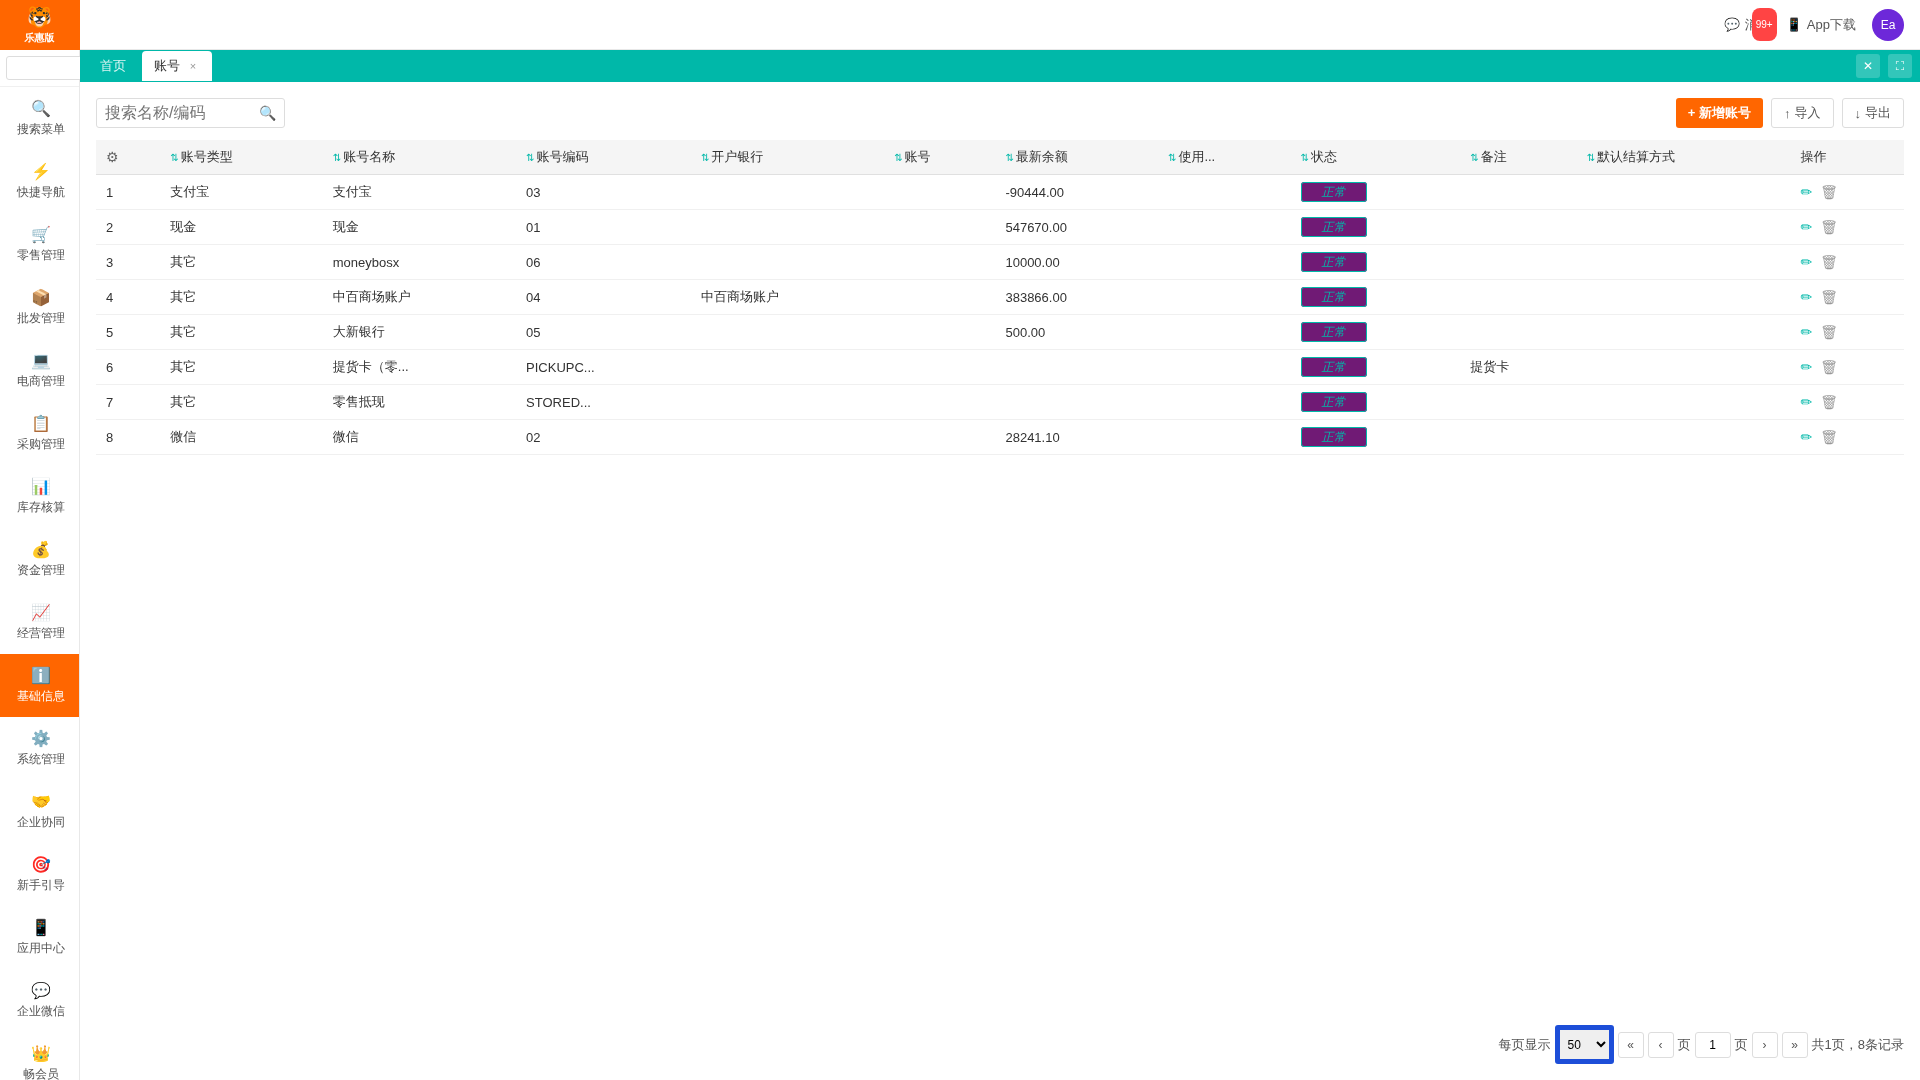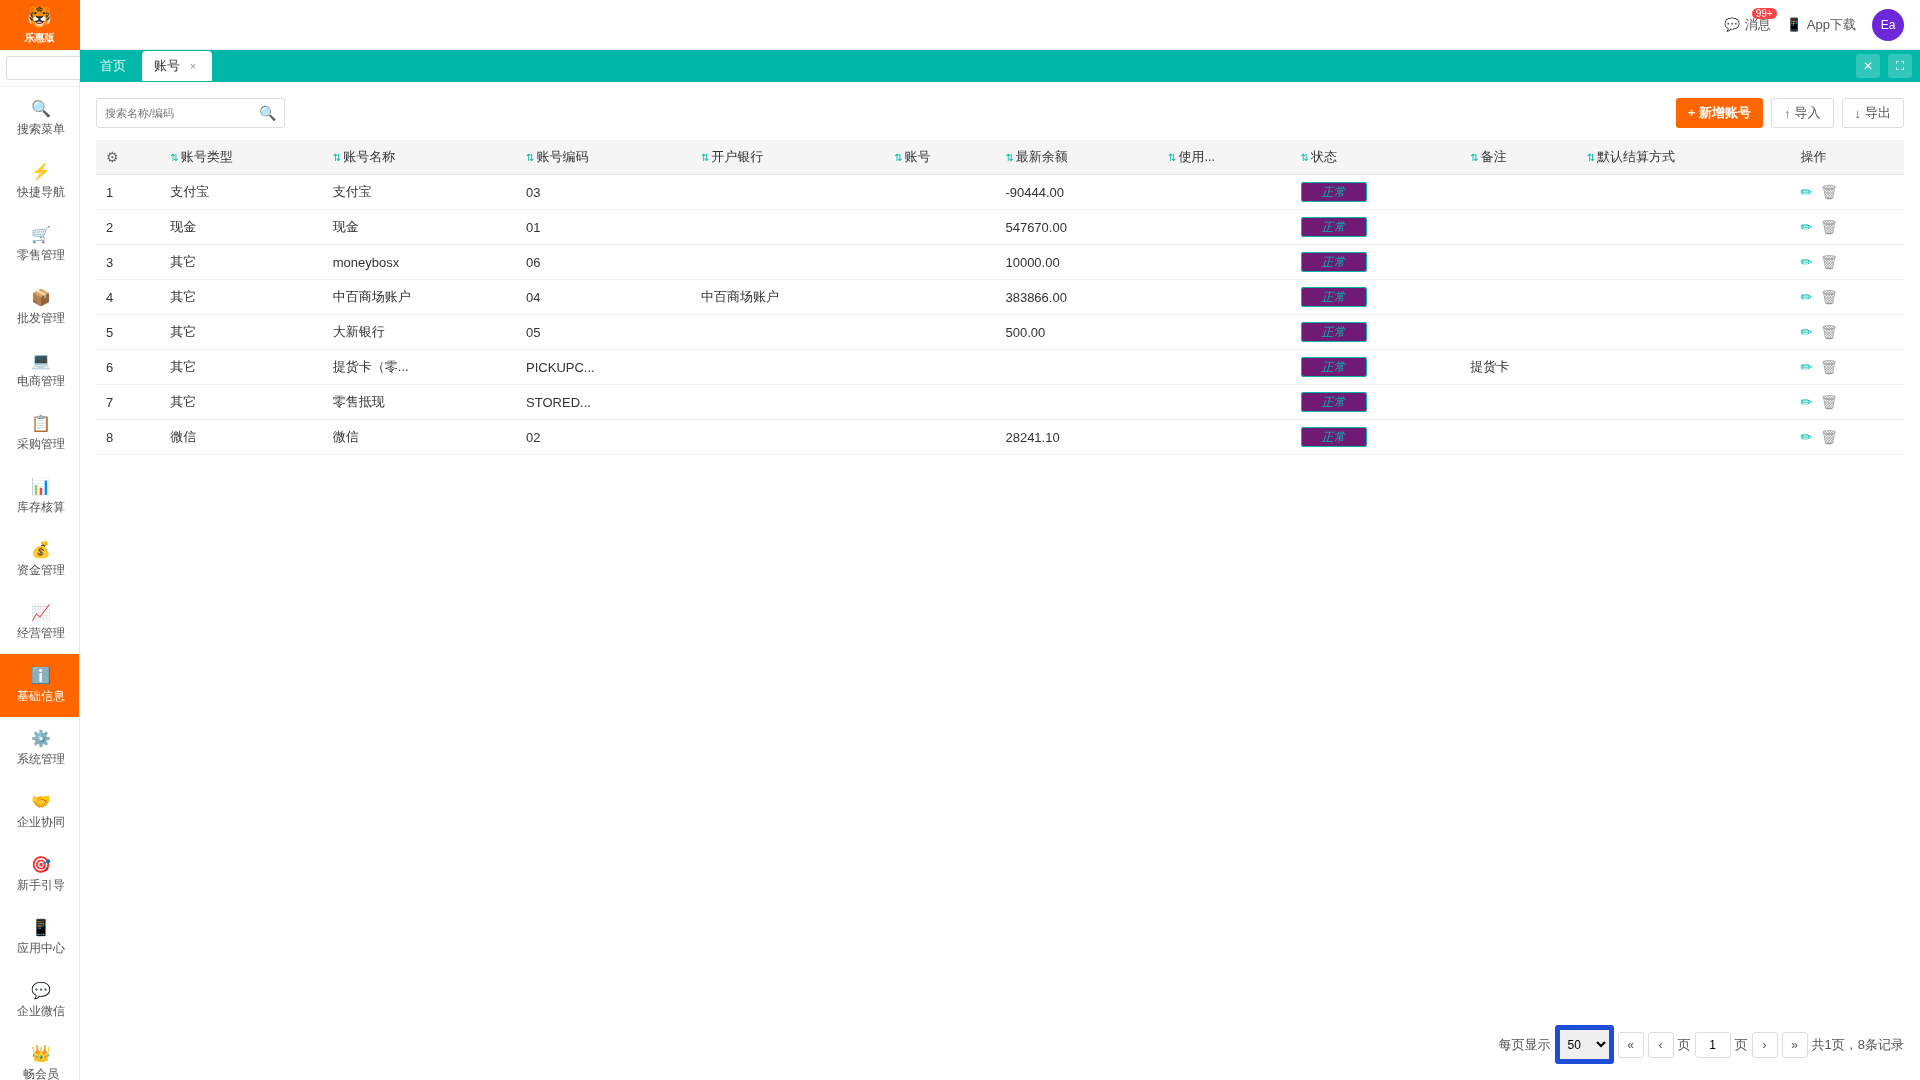--- a/index.html
+++ b/index.html
@@ -100,21 +100,21 @@
       flex-shrink: 0;
     }
     .topbar-left { display: flex; align-items: center; gap: 8px; }
     .topbar-right { display: flex; align-items: center; gap: 16px; }
     .topbar-msg {
       display: flex; align-items: center; gap: 4px; cursor: pointer; color: #555; font-size: 13px; position: relative;
     }
     .topbar-msg .badge {
       position: absolute; top: -8px; right: -6px;
       background: #ff4444; color: #fff; border-radius: 8px;
-      font-size: 10px; padding: 0 4px; min-width: 16px; text-align: center;
+      font-size: 10px; padding: 11px 4px; min-width: 16px; text-align: center;
     }
     .topbar-app { display: flex; align-items: center; gap: 4px; cursor: pointer; color: #555; font-size: 13px; }
     .topbar-avatar {
       width: 32px; height: 32px; border-radius: 50%; background: #6d28d9; cursor: pointer;
       display: flex; align-items: center; justify-content: center; color: #fff; font-size: 12px;
     }
 
     
     .tabbar {
       height: 32px;
@@ -186,21 +186,21 @@
       display: flex;
       align-items: center;
       border: 1px solid #ddd;
       border-radius: 3px;
       height: 30px;
       padding: 0 8px;
       gap: 4px;
       background: #fff;
     }
     .search-box input {
-      border: none; outline: none; font-size: 11px; width: 150px; color: #999;
+      border: none; outline: none; font-size: 16px; width: 150px; color: #999;
     }
     .search-icon { color: #00b8a9; font-size: 14px; cursor: pointer; }
     .btn-primary {
       background: #ff6600;
       color: #fff;
       border: none;
       border-radius: 3px;
       height: 30px;
       padding: 0 12px;
       cursor: pointer;

